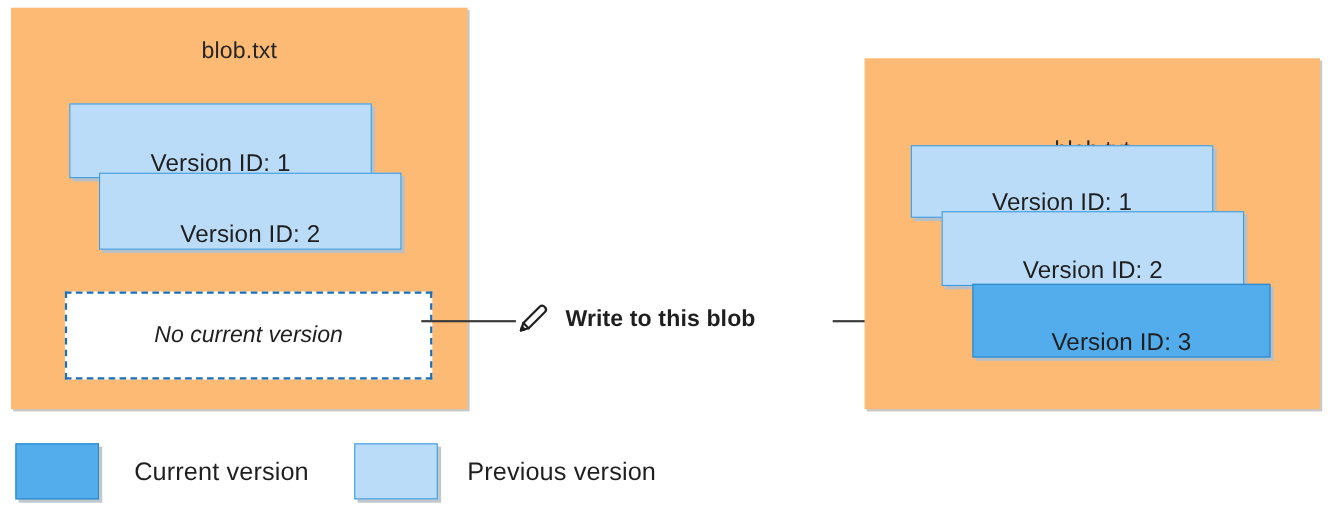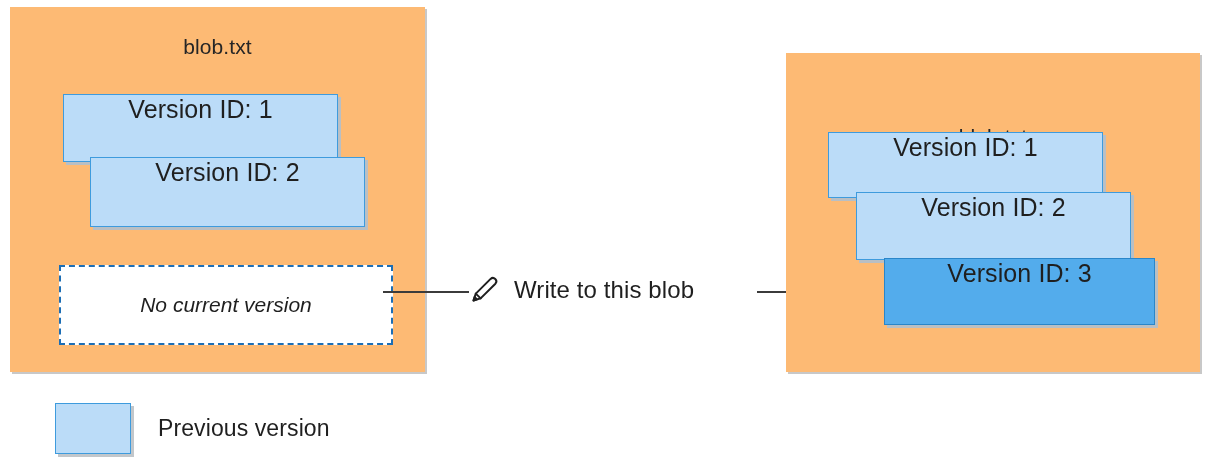--- a/index.html
+++ b/index.html
@@ -38,23 +38,23 @@
     letter-spacing: 0.1px;
   }
   #panel-left .panel-title  { top: 28px; }
   #panel-right .panel-title { top: 72px; }
 
   
   .vcard {
     position: absolute;
     box-sizing: border-box;
     display: flex;
-    align-items: flex-start;
+    align-items: flex-end;
     justify-content: center;
-    font-size: 25px;
+    font-size: 22px;
     color: #1f1f1f;
     letter-spacing: 0.1px;
     box-shadow: 3px 3px 0 0 #b9bfc4;
   }
   .vcard.prev {
     background: #bbdcf8;
     border: 1px solid #3e9bdd;
   }
   .vcard.current {
     background: #53acec;
@@ -110,22 +110,22 @@
   #write-group {
     position: absolute;
     left: 466px;
     top: 272px;
     display: flex;
     align-items: center;
     gap: 12px;
   }
   #pencil-icon { width: 36px; height: 36px; display: block; }
   #write-label {
-    font-size: 24px;
-    font-weight: normal;
+    font-size: 21px;
+    font-weight: bold;
     color: #1f1f1f;
     white-space: nowrap;
     letter-spacing: 0.1px;
   }
 
   
   #legend {
     position: absolute;
     left: 14px;
     top: 403px;
@@ -198,19 +198,23 @@
     <div id="r-card2" class="vcard prev">
       <span>Version ID: 2</span>
     </div>
 
     <div id="r-card3" class="vcard current">
       <span>Version ID: 3</span>
     </div>
   </div>
 
   <div id="legend">
+    <div id="legend-current" class="legend-item">
+      <span class="legend-swatch current"></span>
+      <span class="legend-label">Current version</span>
+    </div>
     <div id="legend-previous" class="legend-item">
       <span class="legend-swatch previous"></span>
       <span class="legend-label">Previous version</span>
     </div>
   </div>
 
 </div>
 
 </body></html>

